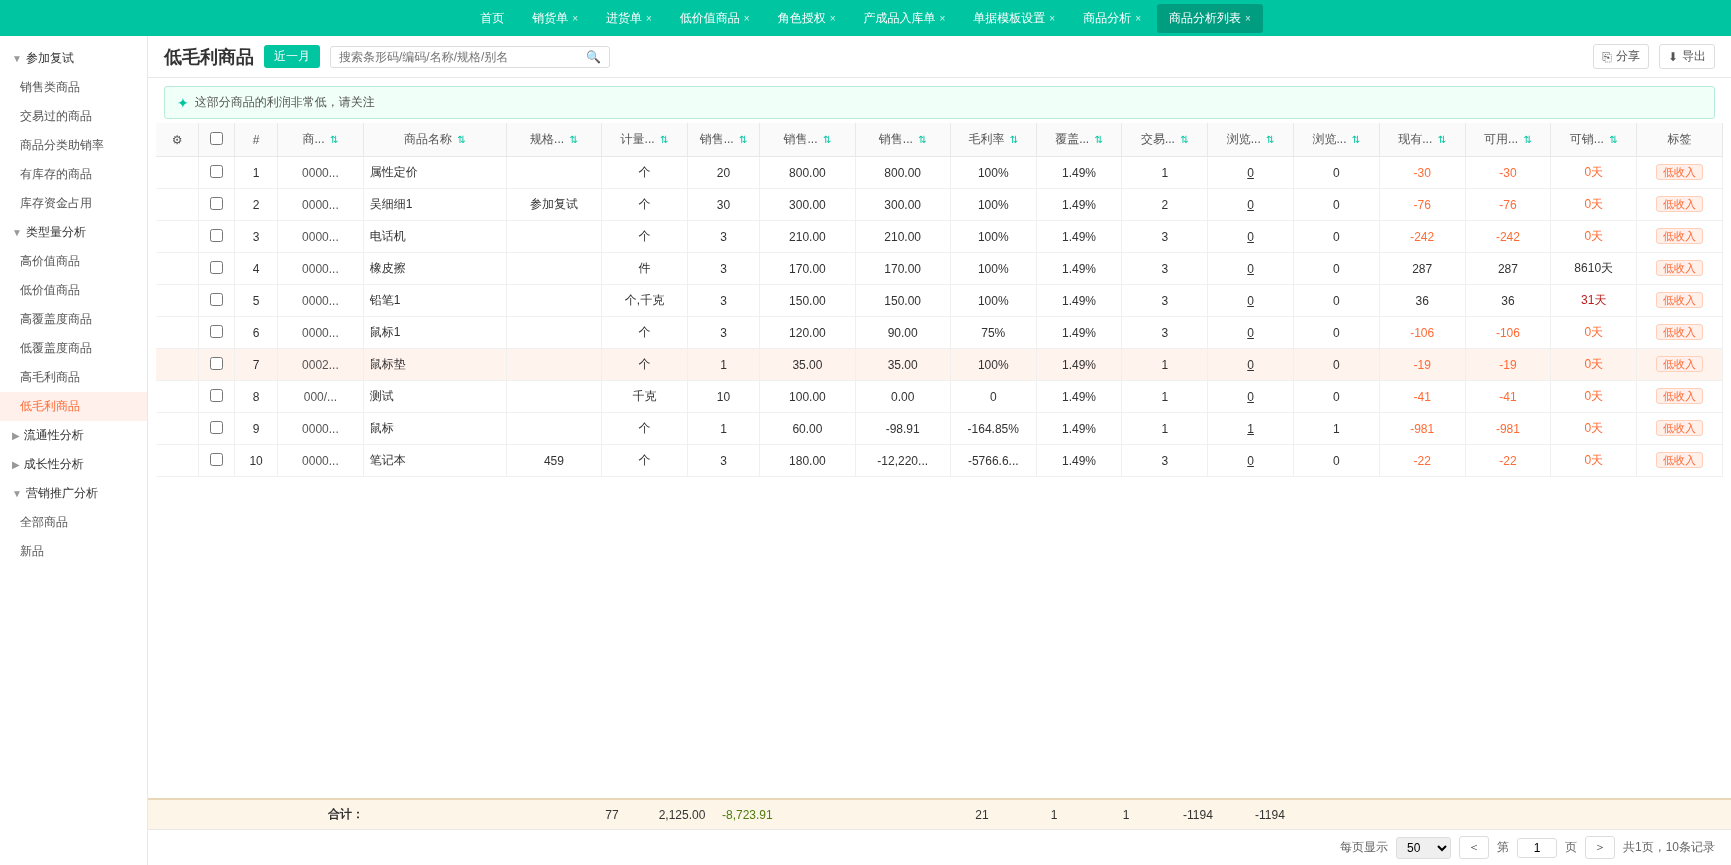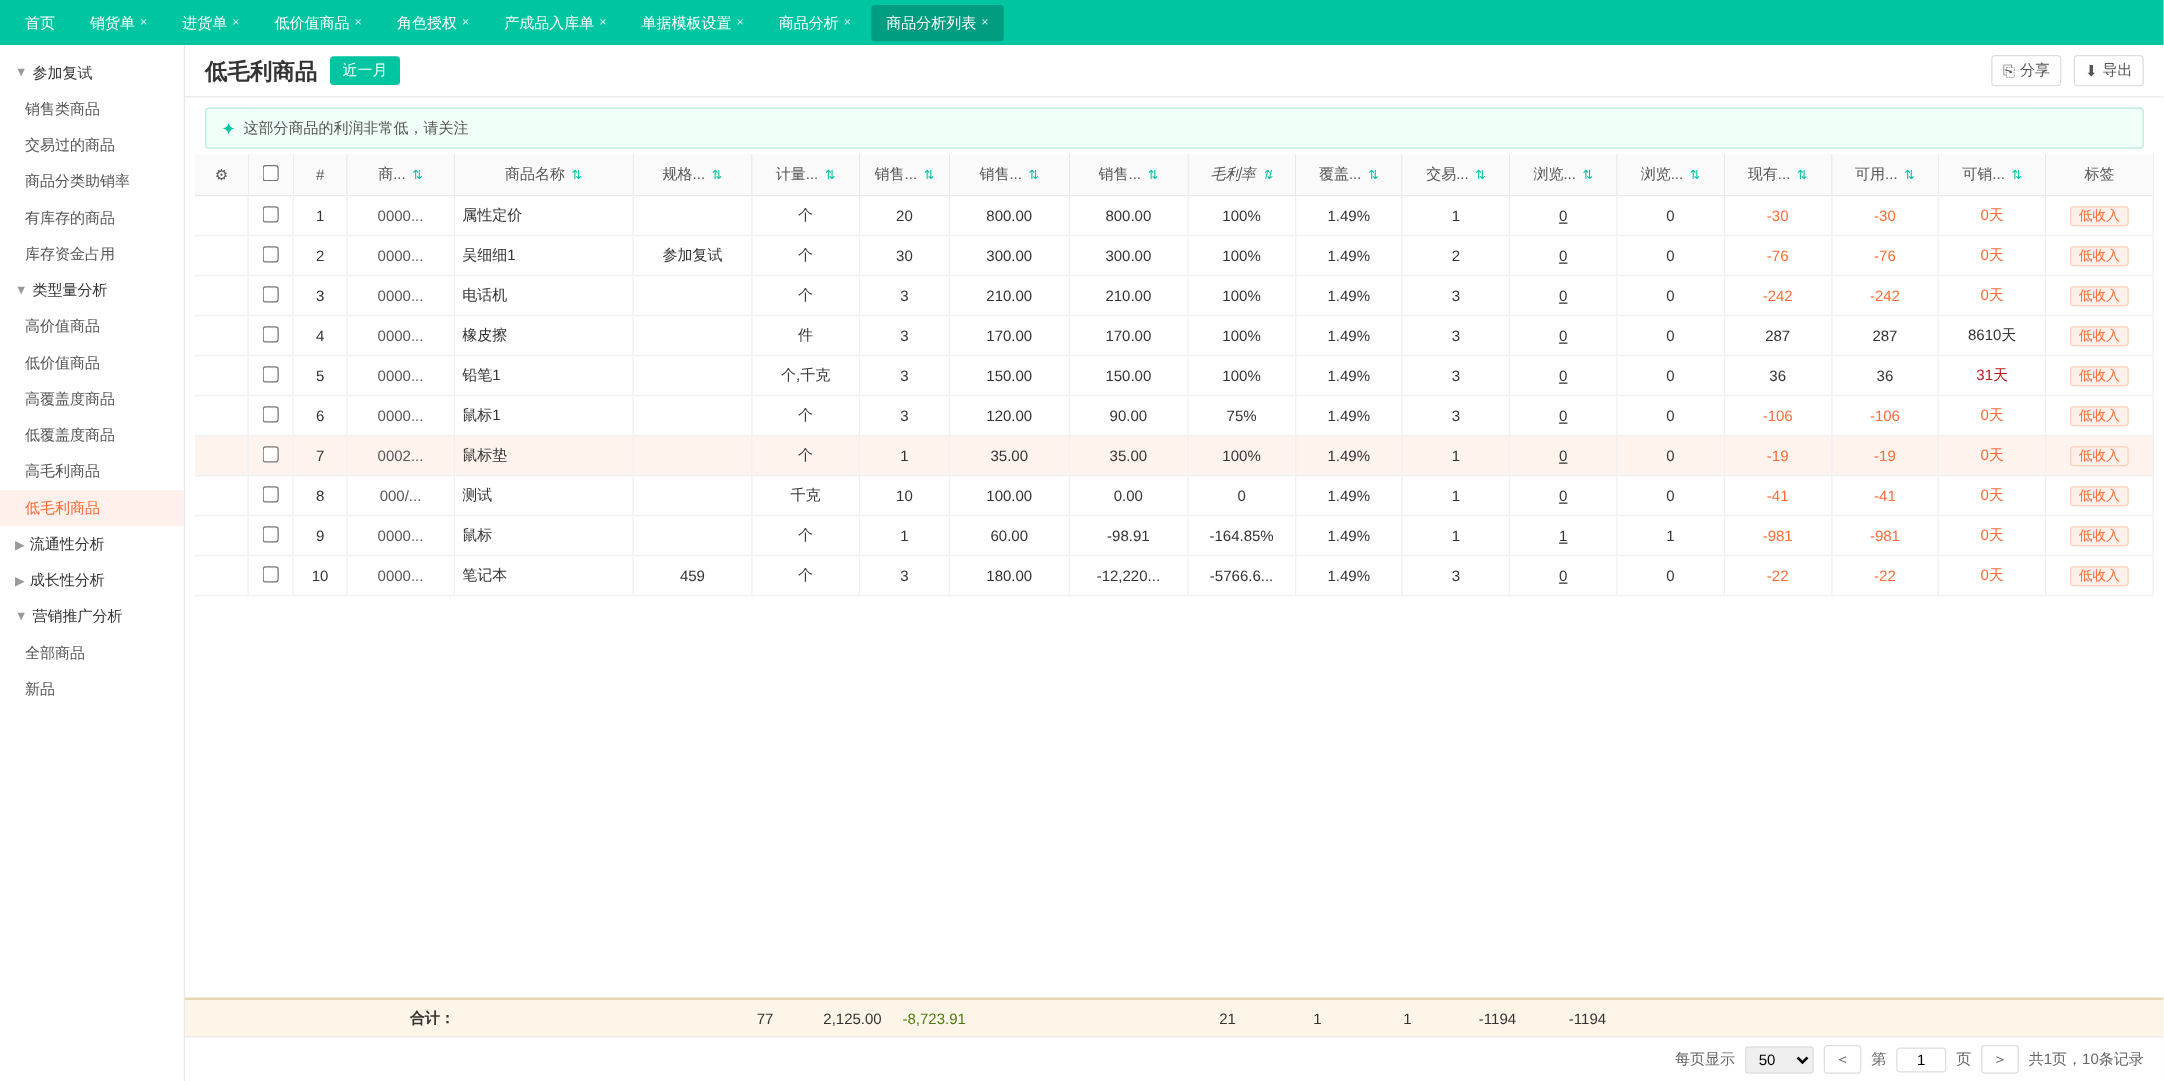--- a/index.html
+++ b/index.html
@@ -6,20 +6,21 @@
     body { background: #f5f5f5; overflow: hidden; width: 1731px; height: 865px; }
 
     
     .top-nav {
       background: #00c5a1;
       height: 36px;
       display: flex;
       align-items: center;
       padding: 0 8px;
       gap: 4px;
+      justify-content: center;
     }
     .nav-item {
       color: #fff;
       padding: 6px 12px;
       cursor: pointer;
       white-space: nowrap;
       border-radius: 3px;
       display: flex;
       align-items: center;
       gap: 4px;
@@ -236,21 +237,21 @@
     .col-settings { width: 36px; }
     .col-check { width: 30px; }
     .col-num { width: 36px; }
     .col-code { width: 72px; }
     .col-name { width: 120px; }
     .col-spec { width: 80px; }
     .col-unit { width: 72px; }
     .col-sales-qty { width: 60px; }
     .col-sales-amt { width: 80px; }
     .col-sales-profit { width: 80px; }
-    .col-gross-rate { width: 72px; font-style: italic; }
+    .col-gross-rate { width: 72px; }
     .col-coverage { width: 72px; }
     .col-trade { width: 72px; }
     .col-browse1 { width: 72px; }
     .col-browse2 { width: 72px; }
     .col-current { width: 72px; }
     .col-available { width: 72px; }
     .col-sellable { width: 72px; }
     .col-tag { width: 72px; }
 
     
@@ -340,20 +341,24 @@
     </div>
     <div class="sidebar-item">全部商品</div>
     <div class="sidebar-item">新品</div>
   </div>
 
   <div class="content">
 
     <div class="content-header">
       <span class="page-title">低毛利商品</span>
       <button class="date-btn">近一月</button>
+      <div class="search-box">
+        <input type="text" placeholder="搜索条形码/编码/名称/规格/别名" style="">
+        <span style="color:#ccc; cursor:pointer;">🔍</span>
+      </div>
       <div class="header-actions">
         <button class="action-btn">
           <span>⎘</span>
           <span>分享</span>
         </button>
         <button class="action-btn">
           <span>⬇</span>
           <span>导出</span>
         </button>
       </div>

